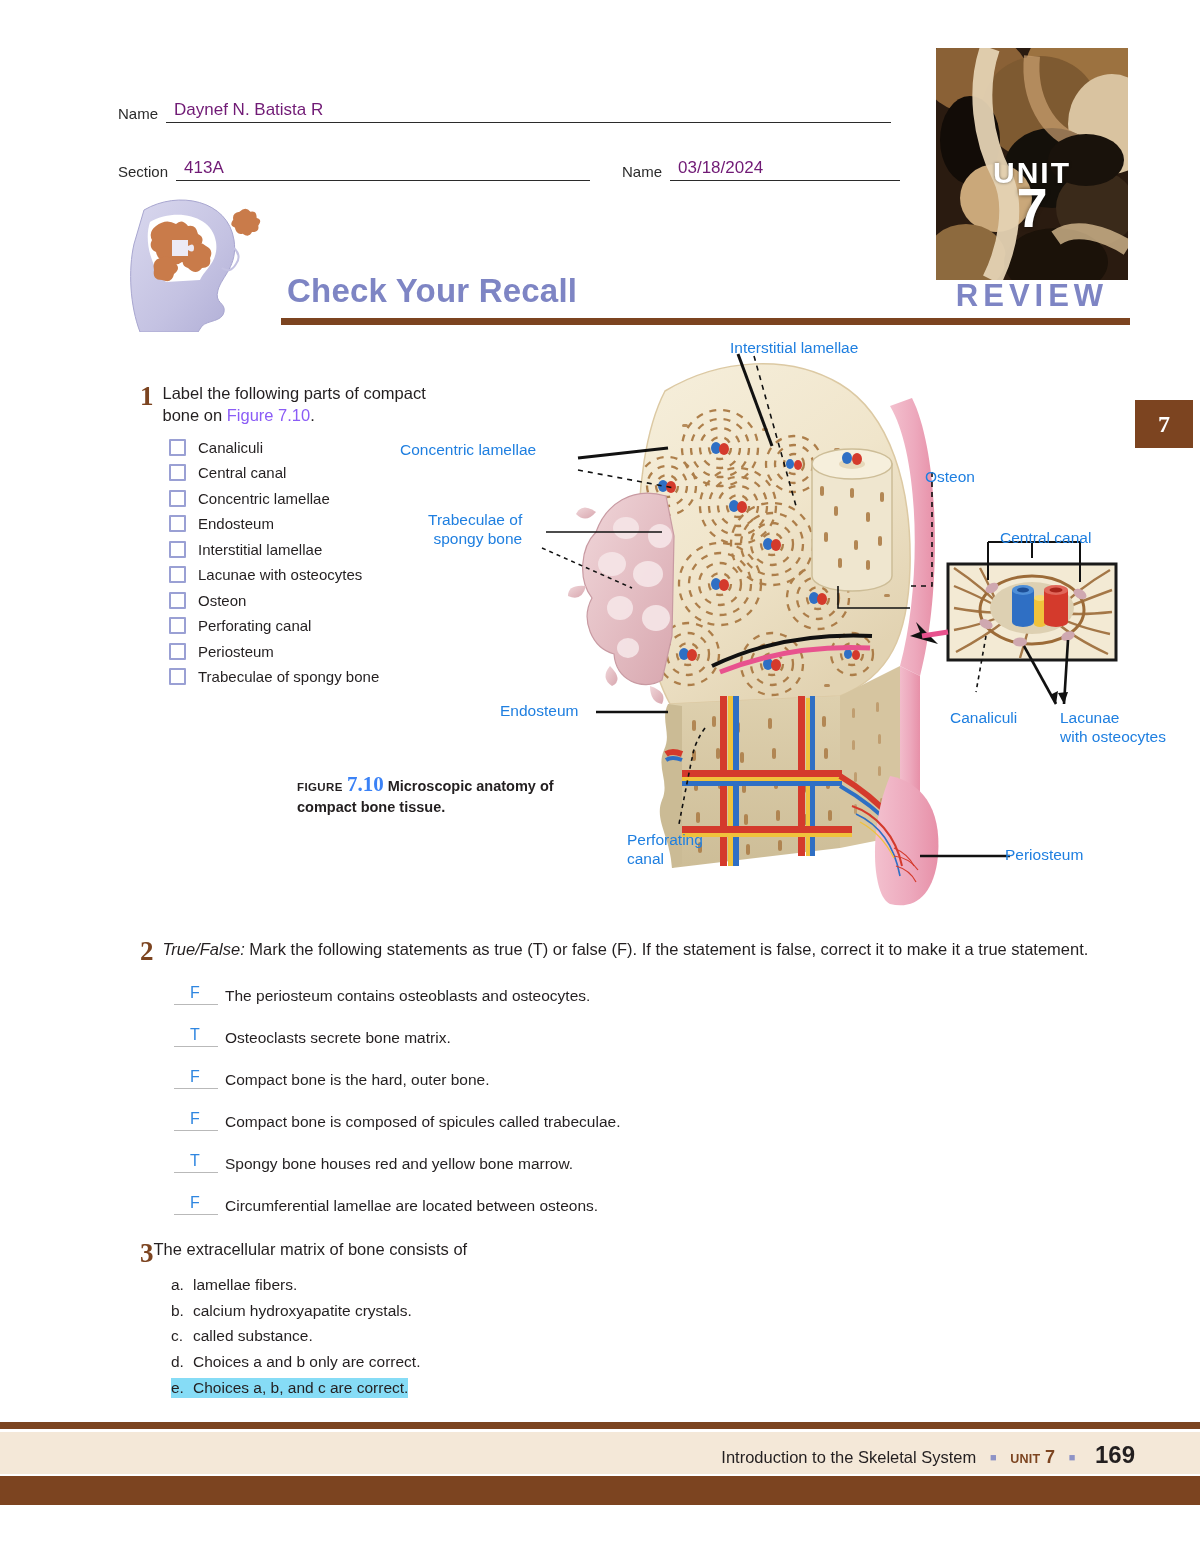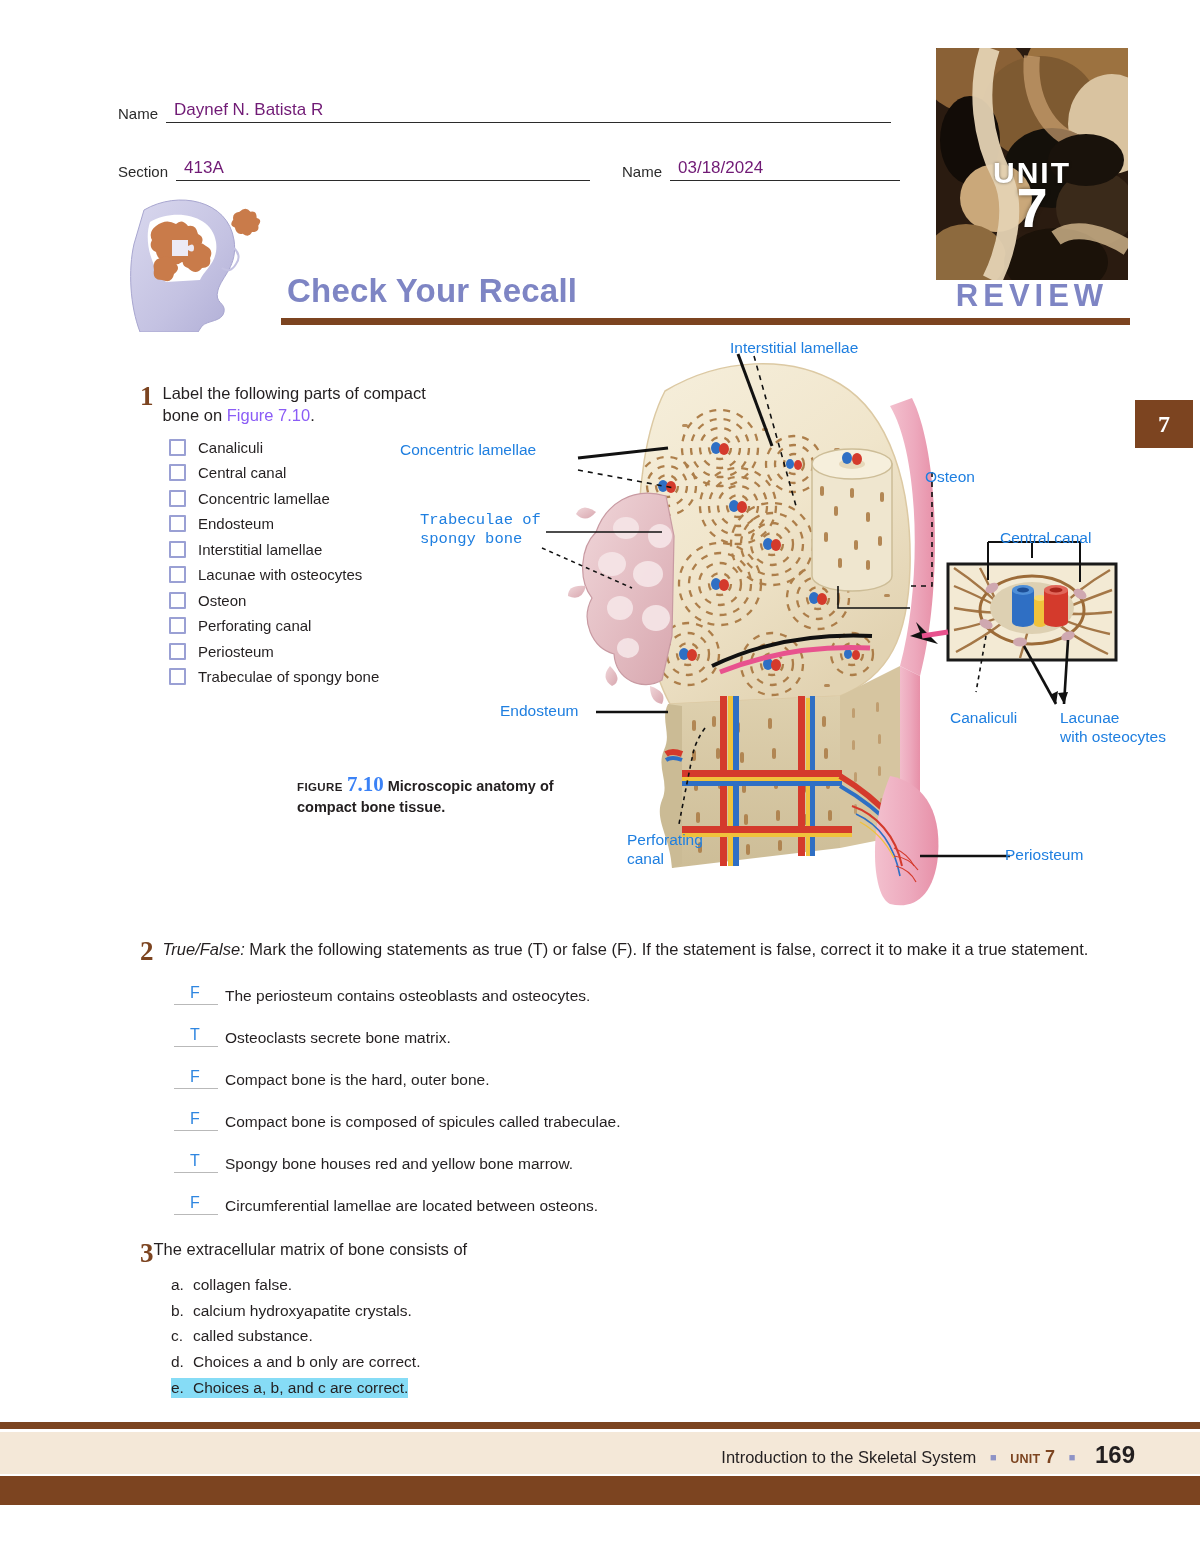--- a/index.html
+++ b/index.html
@@ -605,21 +605,21 @@
         <path d="M636 368 l2 -13 l-8 4 Z" fill="#111" stroke="none"></path>
         <path d="M644 368 l4 -12 l-10 1 Z" fill="#111" stroke="none"></path>
         <path d="M176 376 L248 376" stroke-width="2.6"></path>
         <path d="M285 392 q-10 14 -12 26 q-2 8 -14 70" stroke-width="1.6" stroke-dasharray="4 4"></path>
         <path d="M500 520 L590 520" stroke-width="2.6"></path>
       </g>
     </svg>
 
     <span class="flabel" style="left:310px;top:3px;">Interstitial lamellae</span>
     <span class="flabel" style="left:-20px;top:105px;">Concentric lamellae</span>
-    <span class="flabel" style="left:0;top:175px;font-family:Liberation Mono, monospace;">Trabeculae of
+    <span class="flabel" style="left:8px;top:175px;text-align:right;">Trabeculae of
 spongy bone</span>
     <span class="flabel" style="left:505px;top:132px;">Osteon</span>
     <span class="flabel" style="left:580px;top:193px;">Central canal</span>
     <span class="flabel" style="left:530px;top:373px;">Canaliculi</span>
     <span class="flabel" style="left:640px;top:373px;">Lacunae
 with osteocytes</span>
     <span class="flabel" style="left:80px;top:366px;">Endosteum</span>
     <span class="flabel" style="left:207px;top:495px;">Perforating
 canal</span>
     <span class="flabel" style="left:585px;top:510px;">Periosteum</span>
@@ -671,21 +671,21 @@
   </div>
 
   <div class="q3">
     <div class="q3-head">
       <span class="qnum">3</span>
       <span class="qtext">The extracellular matrix of bone consists of</span>
     </div>
     <div class="mclist">
       <div class="mcrow">
           <span class="mcltr">a.</span>
-          <span class="mctxt">collagen false.</span>
+          <span class="mctxt">lamellae fibers.</span>
         </div>
       <div class="mcrow">
           <span class="mcltr">b.</span>
           <span class="mctxt">calcium hydroxyapatite crystals.</span>
         </div>
       <div class="mcrow">
           <span class="mcltr">c.</span>
           <span class="mctxt">called substance.</span>
         </div>
       <div class="mcrow">

